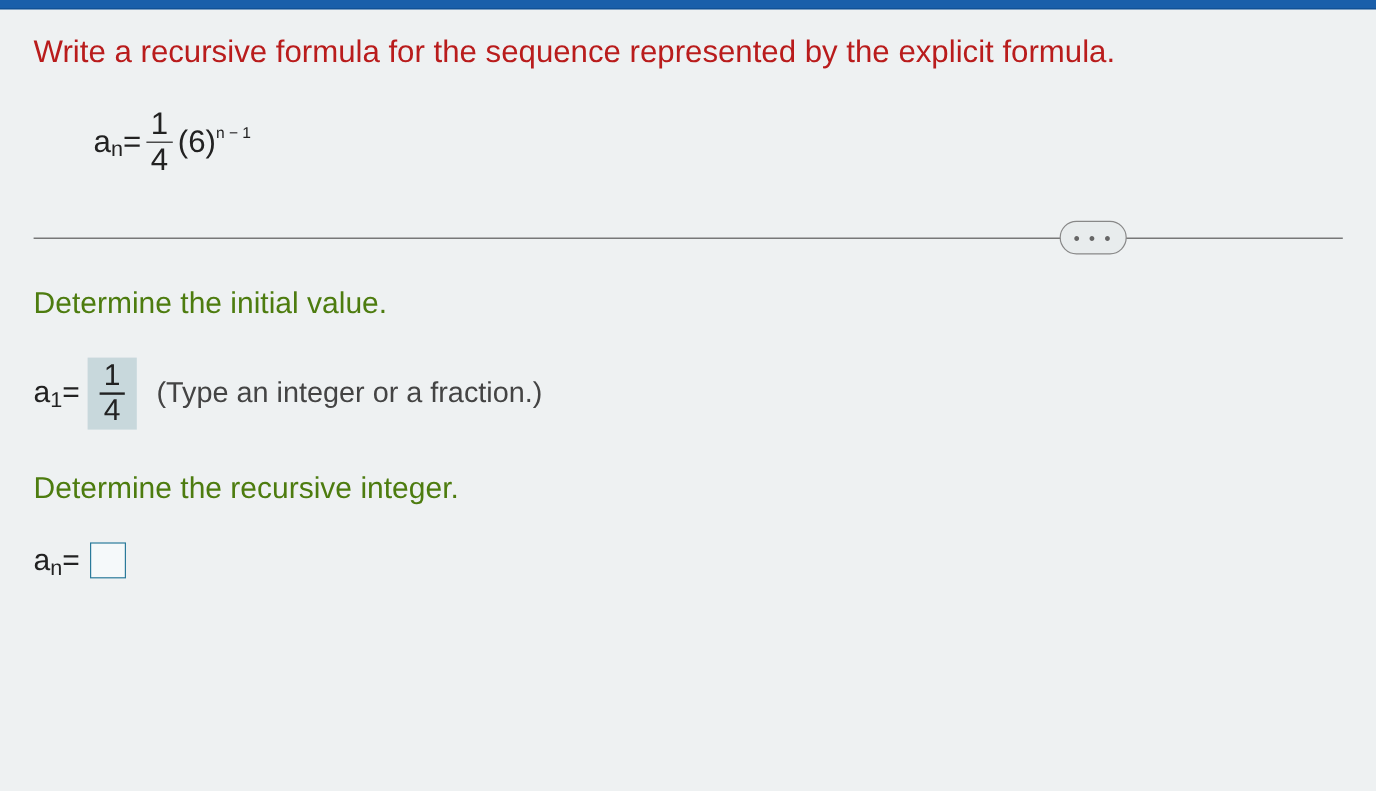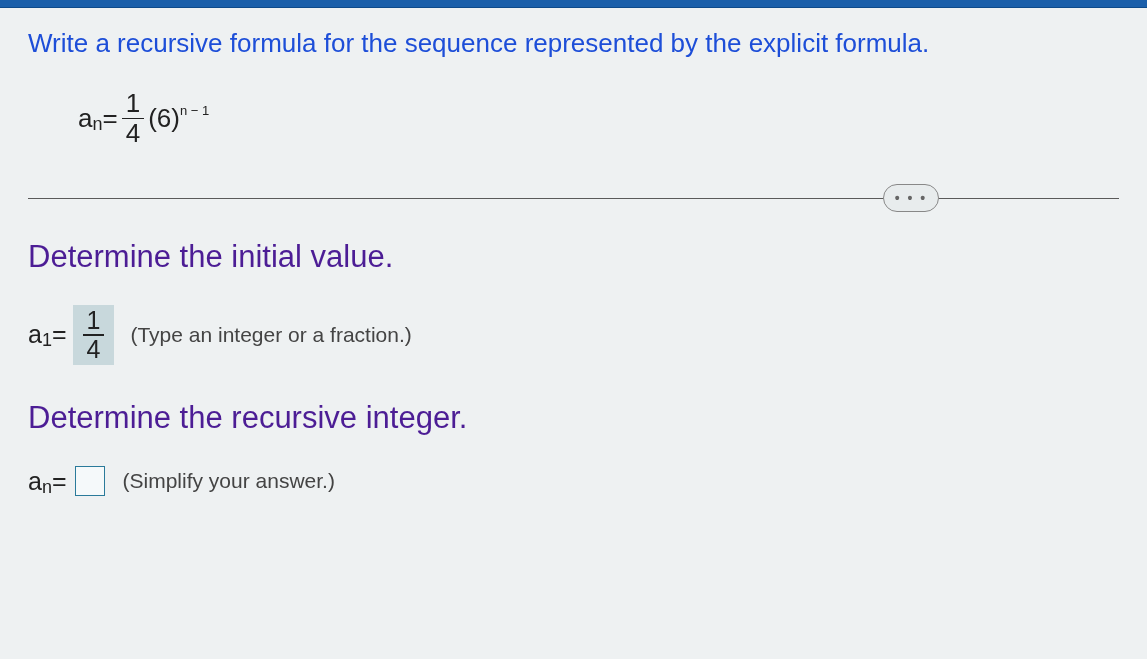--- a/index.html
+++ b/index.html
@@ -16,21 +16,21 @@
       border-bottom: 1px solid #0d4a8a;
     }
     .content {
       padding: 20px 28px;
       background: #eef1f2;
       height: 651px;
       position: relative;
     }
     .question-text {
       font-size: 26px;
-      color: #1d4ed8;
+      color: #b91c1c;
       margin-bottom: 30px;
     }
     .formula-row {
       display: flex;
       align-items: center;
       font-size: 26px;
       color: #222;
       margin-left: 50px;
       margin-bottom: 50px;
     }
@@ -68,22 +68,22 @@
       justify-content: center;
       cursor: pointer;
     }
     .pill .dots {
       color: #666;
       font-size: 14px;
       letter-spacing: 2px;
       font-weight: bold;
     }
     .sub-heading {
-      font-size: 31px;
-      color: #4c1d95;
+      font-size: 25px;
+      color: #4d7c0f;
       margin-bottom: 30px;
     }
     .answer-row {
       display: flex;
       align-items: center;
       font-size: 25px;
       color: #222;
       margin-bottom: 35px;
     }
     .filled-box {
@@ -95,21 +95,21 @@
     }
     .empty-box {
       width: 30px;
       height: 30px;
       border: 1.5px solid #2a7a9a;
       background: #f5f9fa;
       margin: 0 8px;
       display: inline-block;
     }
     .hint {
-      font-size: 21px;
+      font-size: 24px;
       color: #444;
       margin-left: 10px;
     }
   </style>
 </head>
 <body>
 
 <div class="topbar"></div>
 
 <div class="content">
@@ -152,16 +152,15 @@
     <span class="hint">(Type an integer or a fraction.)</span>
   </div>
 
   <div class="sub-heading">Determine the recursive integer.</div>
 
   <div class="answer-row">
     <span>a</span>
       <span class="sub">n</span>
     <span> = </span>
     <span class="empty-box"></span>
-    <span class="hint">(Simplify your answer.)</span>
   </div>
 
 </div>
 
 </body></html>

